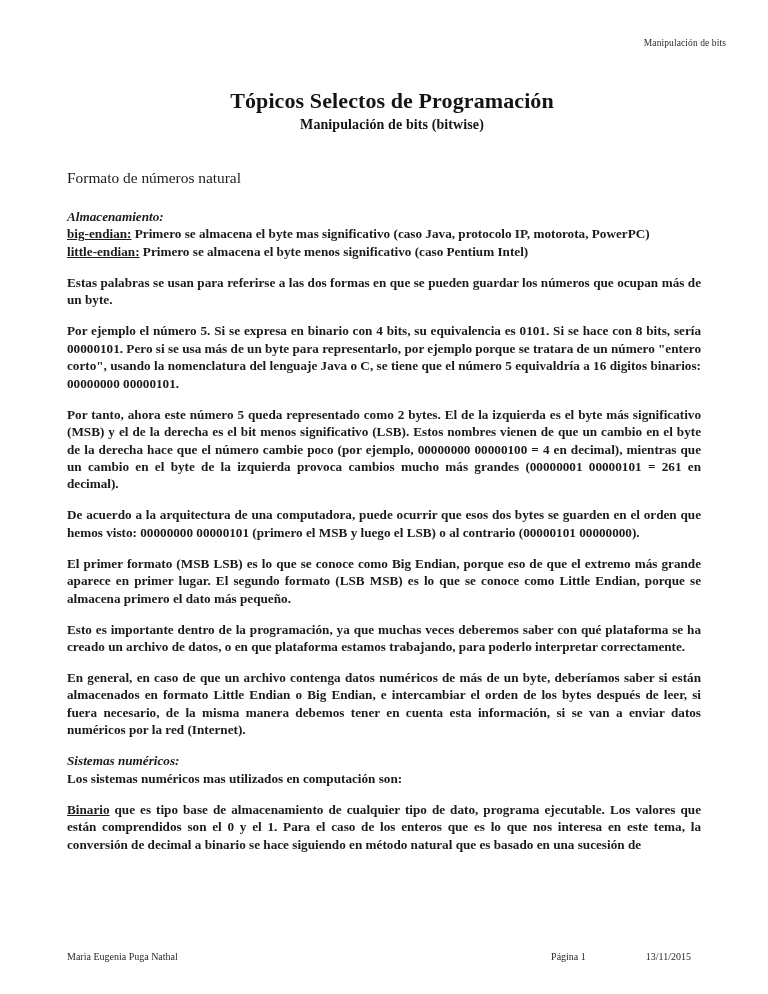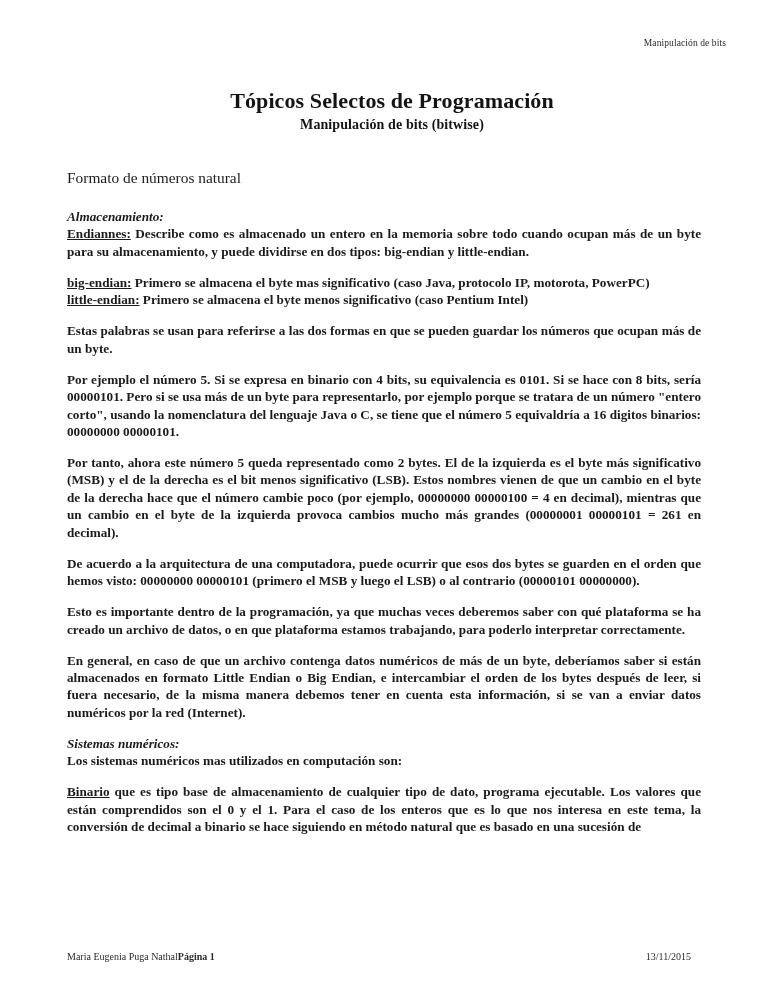--- a/index.html
+++ b/index.html
@@ -109,24 +109,23 @@
     color: #2a2a2a;
     display: flex;
     align-items: center;
   }
   .footer-left {
     flex: 0 0 auto;
     white-space: nowrap;
   }
   .footer-center {
     flex: 1 1 auto;
-    text-align: left;
+    text-align: right;
     white-space: nowrap;
     padding-right: 60px;
-    font-weight: bold;
   }
   .footer-right {
     flex: 0 0 auto;
     white-space: nowrap;
     padding-right: 10px;
   }
 </style>
 </head>
 <body>
 
@@ -140,34 +139,34 @@
   </div>
 
   <div class="content">
 
     <div class="section-heading">Formato de números natural</div>
 
     <p class="para flush tight">
       <span class="italic-label">Almacenamiento:</span>
     </p>
 
-    <p class="para"><span class="u">Endiannes:</span><span> Describe como es almacenado un entero en la memoria sobre todo cuando ocupan más de un byte para su almacenamiento, y puede dividirse en dos tipos: big-endian  y little-endian.</span></p>
 
     <p class="para flush tight"><span class="u">big-endian:</span><span> Primero se almacena el byte mas significativo (caso Java,  protocolo IP, motorota, PowerPC)</span></p>
 
     <p class="para flush"><span class="u">little-endian:</span><span> Primero se almacena el byte menos significativo (caso Pentium Intel)</span></p>
 
     <p class="para">Estas palabras se usan para referirse a las dos formas en que se pueden guardar los números que ocupan más de un byte.</p>
 
     <p class="para">Por ejemplo el número 5. Si se expresa en binario con 4 bits, su equivalencia es 0101. Si se hace con 8 bits, sería 00000101. Pero si se usa más de un byte para representarlo, por ejemplo porque se tratara de un número "entero corto", usando la nomenclatura del lenguaje Java o C, se tiene que el número 5 equivaldría a 16 digitos binarios: 00000000 00000101.</p>
 
     <p class="para">Por tanto, ahora este número 5 queda representado como 2 bytes. El de la izquierda es el byte más significativo (MSB) y el de la derecha es el bit menos significativo (LSB). Estos nombres vienen de que un cambio en el byte de la derecha hace que el número cambie poco (por ejemplo, 00000000 00000100 = 4 en decimal), mientras que un cambio en el byte de la izquierda provoca cambios mucho más grandes (00000001 00000101 = 261 en decimal).</p>
 
     <p class="para">De acuerdo a la arquitectura de una computadora, puede ocurrir que esos dos bytes se guarden en el orden que hemos visto: 00000000 00000101 (primero el MSB y luego el LSB) o al contrario (00000101 00000000).</p>
 
+    <p class="para">El primer formato (MSB LSB) es lo que se conoce como Big Endian, porque eso de que el extremo más grande aparece en primer lugar. El segundo formato (LSB MSB) es lo que se conoce como Little Endian, porque se almacena primero el dato más pequeño.</p>
 
     <p class="para">Esto es importante dentro de la programación, ya que muchas veces deberemos saber con qué plataforma se ha creado un archivo de datos, o en que plataforma estamos trabajando, para poderlo interpretar correctamente.</p>
 
     <p class="para">En general, en caso de que un archivo contenga datos numéricos de más de un byte, deberíamos saber si están almacenados en formato Little Endian o Big Endian, e intercambiar el orden de los bytes después de leer, si fuera necesario, de la misma manera debemos tener en cuenta esta información, si se van a enviar datos numéricos por la red (Internet).</p>
 
     <p class="para flush tight">
       <span class="italic-label">Sistemas numéricos:</span>
     </p>
 
     <p class="para flush">Los sistemas numéricos mas utilizados en computación son:</p>

